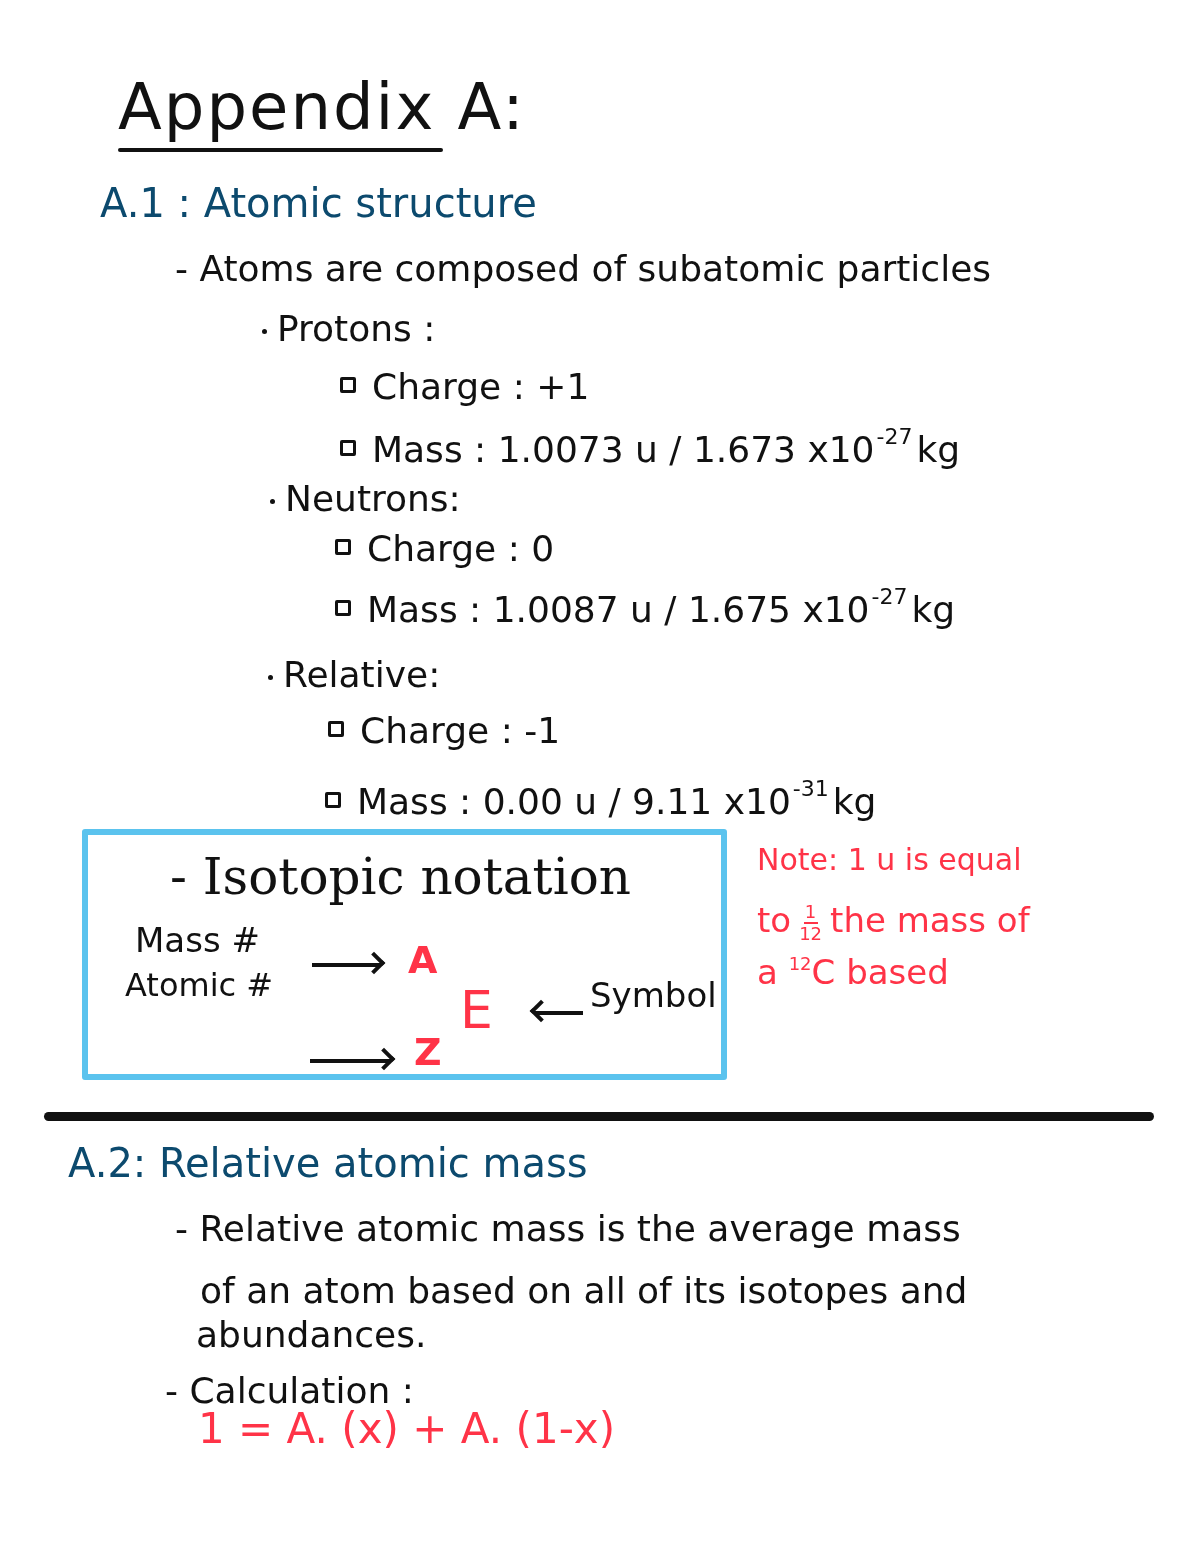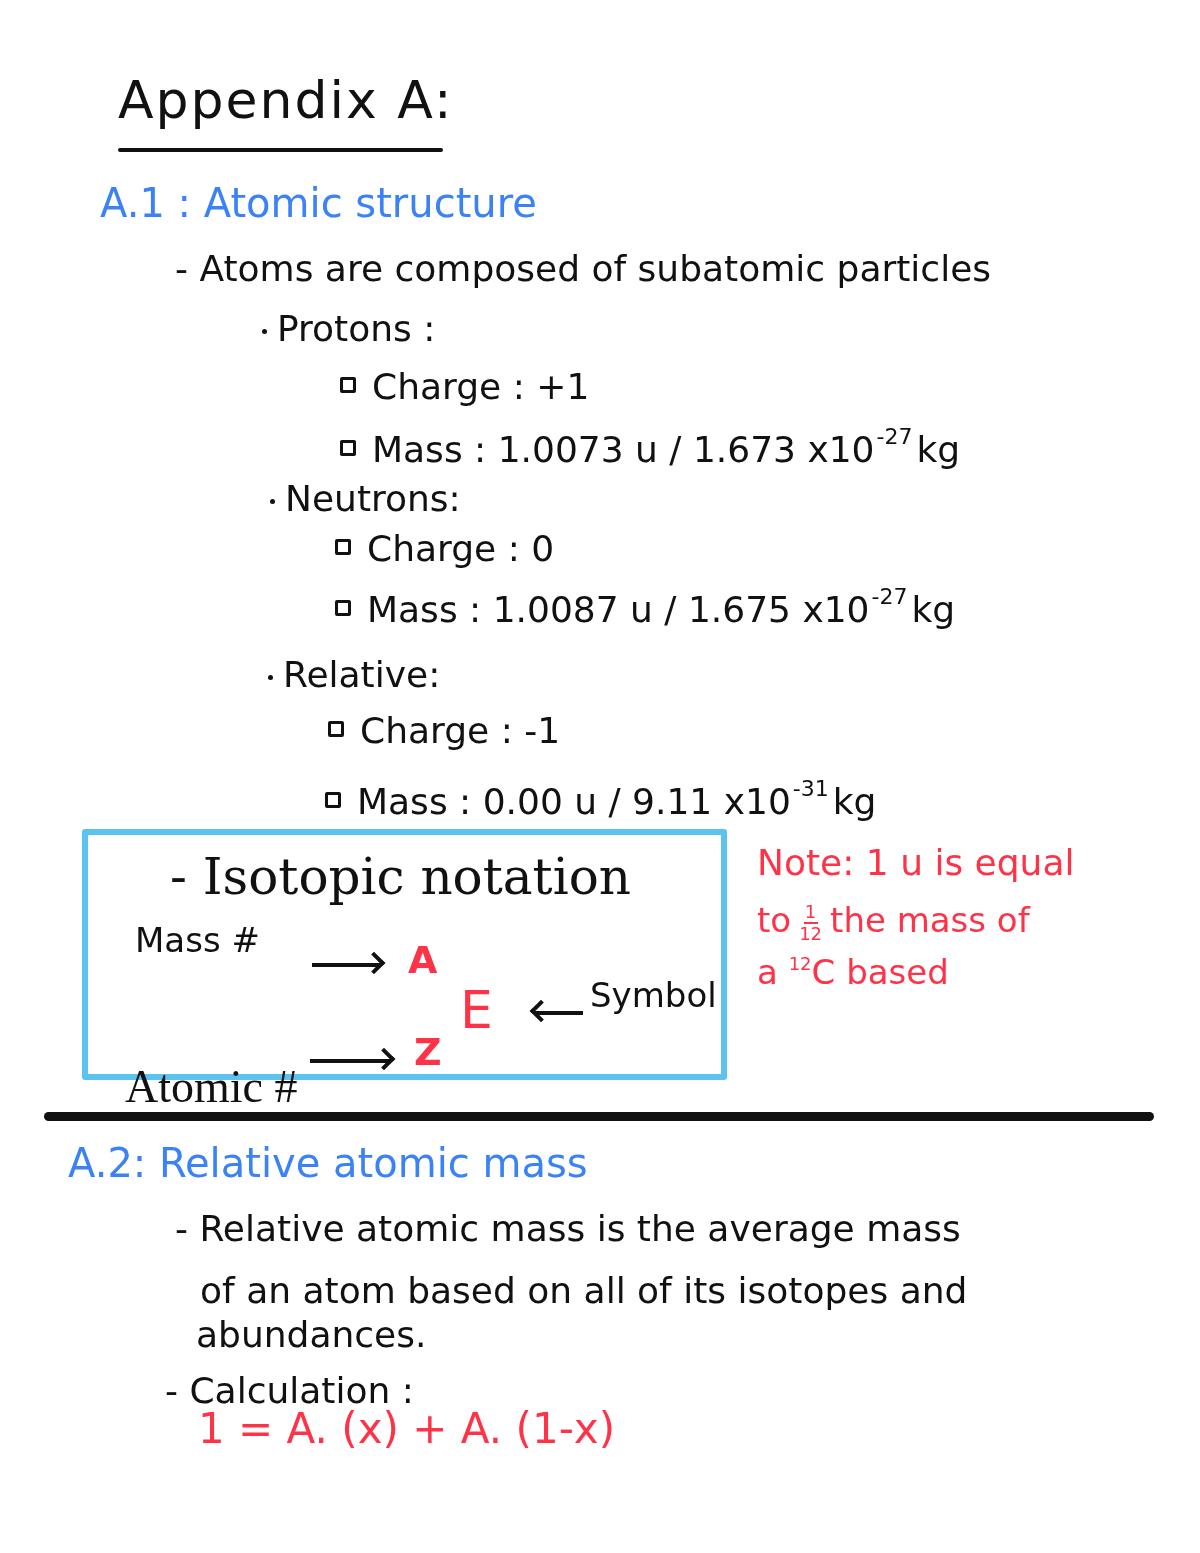--- a/index.html
+++ b/index.html
@@ -10,26 +10,26 @@
     body {
       width: 1200px;
       height: 1553px;
       position: relative;
       overflow: hidden;
       font-family: "DejaVu Sans", sans-serif;
       color: #111111;
     }
     .abs { position: absolute; white-space: nowrap; }
     .ink { color: #111111; }
-    .blue { color: #3b82f6; text-align: right; }
+    .blue { color: #0c4a6e; text-align: right; }
     .red { color: #ff3347; }
 
     .title {
       left: 118px; top: 70px;
-      font-size: 52px;
+      font-size: 64px;
       letter-spacing: 2px;
       font-family: "DejaVu Sans", sans-serif;
     }
     .title-underline {
       position: absolute;
       left: 118px; top: 148px;
       width: 325px; height: 4px;
       background: #111;
       border-radius: 2px;
     }
@@ -171,27 +171,27 @@
   <span class="arrow-line arrow-right" style="width:68px;"></span>
 </div>
 <div class="abs red" style="left:408px; top:938px; font-size:38px; font-weight:bold;">A</div>
 
 <div class="abs red" style="left:460px; top:980px; font-size:52px;">E</div>
 <div class="abs" style="left:535px; top:1002px;">
   <span class="arrow-line arrow-left" style="width:48px;"></span>
 </div>
 <div class="abs ink" style="left:590px; top:975px; font-size:34px;">Symbol</div>
 
-<div class="abs ink" style="left:125px; top:1060px; font-size:46px;font-family:Liberation Serif, serif;">Atomic #</div>
+<div class="abs ink" style="left:125px; top:966px; font-size:32px;">Atomic #</div>
 <div class="abs" style="left:310px; top:1050px;">
   <span class="arrow-line arrow-right" style="width:80px;"></span>
 </div>
 <div class="abs red" style="left:414px; top:1030px; font-size:38px; font-weight:bold;">Z</div>
 
-<div class="abs red" style="left:757px; top:842px; font-size:36px;">Note: 1 u is equal</div>
+<div class="abs red" style="left:757px; top:842px; font-size:30px;">Note: 1 u is equal</div>
 <div class="abs red" style="left:757px; top:900px; font-size:34px;">
   <span>to</span><span class="frac">
       <span>1</span>
       <span class="bar"></span>
       <span>12</span>
     </span><span>the mass of</span>
 </div>
 <div class="abs red" style="left:757px; top:952px; font-size:34px;">
   <span>a</span>
   <sup style="font-size:18px; vertical-align:14px;">12</sup><span>C</span>

